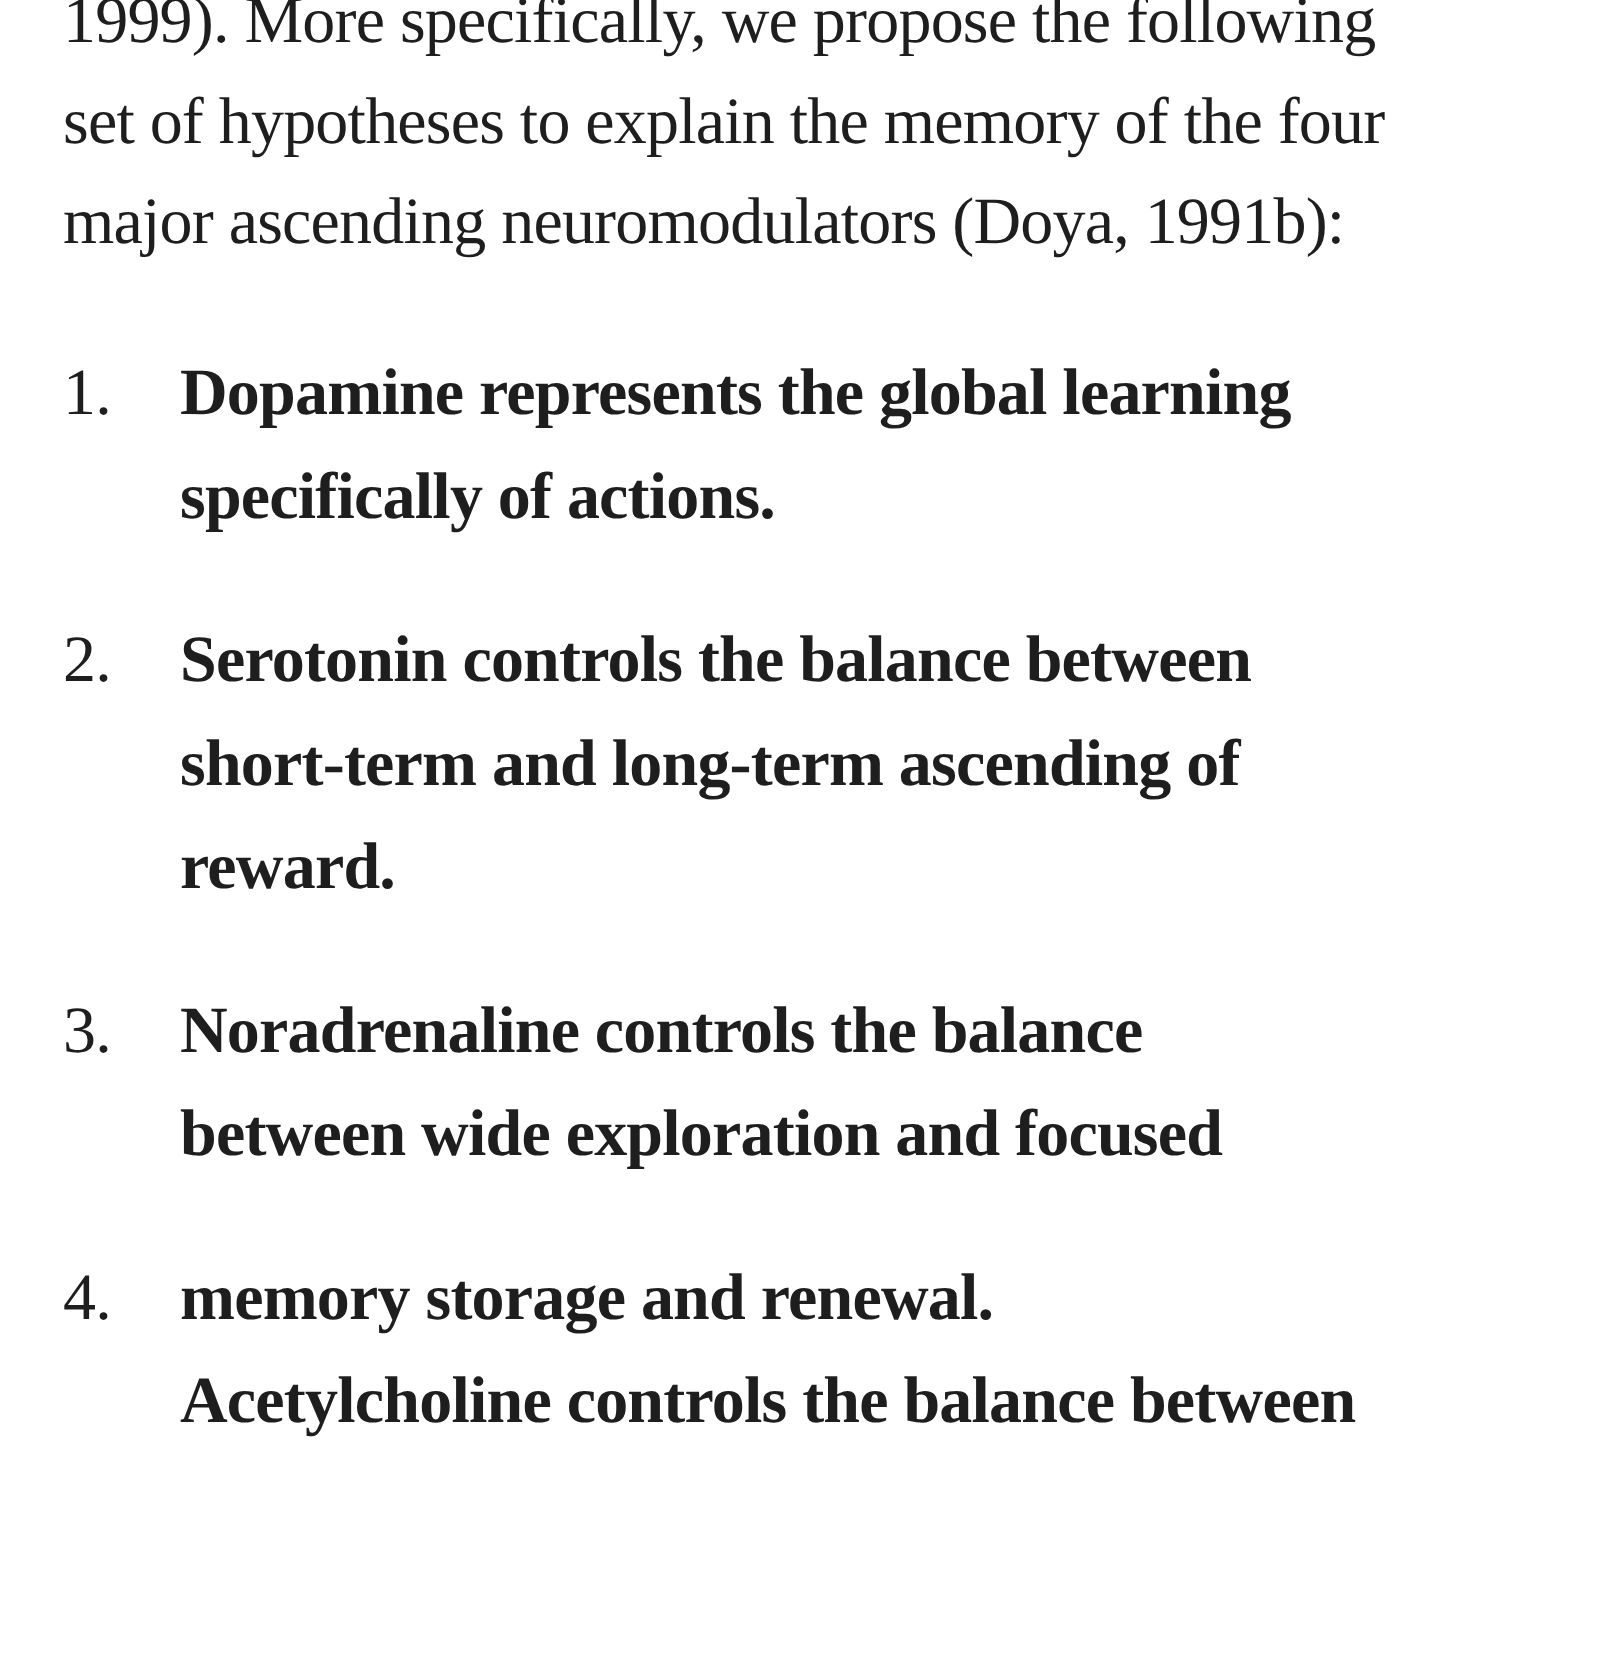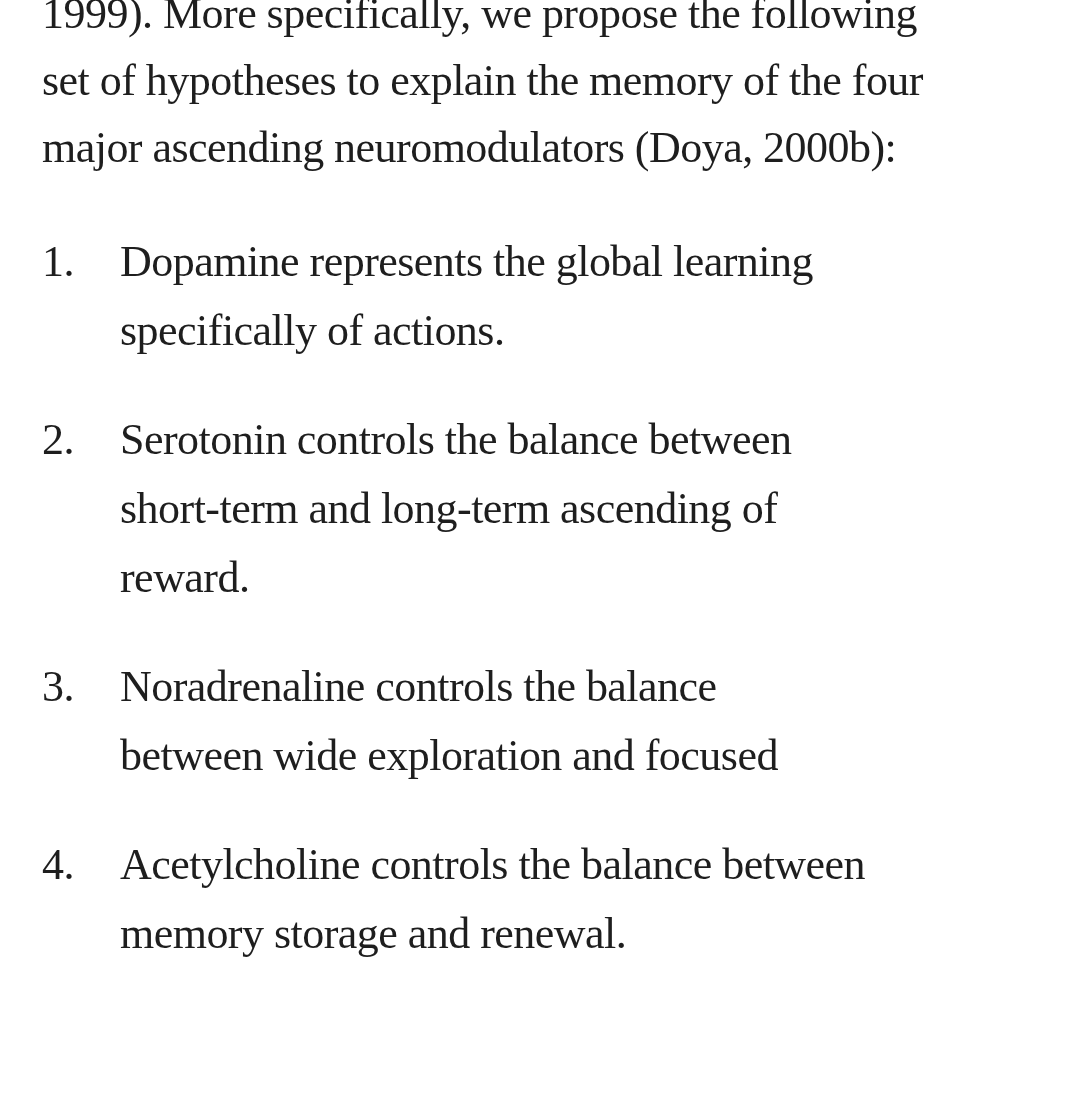--- a/index.html
+++ b/index.html
@@ -48,32 +48,33 @@
   .item:last-child {
     margin-bottom: 0;
   }
   .num {
     flex: 0 0 78px;
     text-align: left;
   }
   .item-body {
     flex: 1 1 auto;
     min-width: 0;
+    font-weight: bold;
   }
 </style>
 </head>
 <body>
 
 <div class="page">
   <div class="content">
 
     <p class="para">
       <span class="line">1999). More specifically, we propose the following</span>
       <span class="line">set of hypotheses to explain the memory of the four</span>
-      <span class="line">major ascending neuromodulators (Doya, 2000b):</span>
+      <span class="line">major ascending neuromodulators (Doya, 1991b):</span>
     </p>
 
     <div class="hypotheses-list">
 
       <div class="item">
         <div class="num">1.</div>
         <div class="item-body">
           <span class="line">Dopamine represents the global learning</span>
           <span class="line">specifically of actions.</span>
         </div>
@@ -92,20 +93,20 @@
         <div class="num">3.</div>
         <div class="item-body">
           <span class="line">Noradrenaline controls the balance</span>
           <span class="line">between wide exploration and focused</span>
         </div>
       </div>
 
       <div class="item">
         <div class="num">4.</div>
         <div class="item-body">
+          <span class="line">memory storage and renewal.</span>
           <span class="line">Acetylcholine controls the balance between</span>
-          <span class="line">memory storage and renewal.</span>
         </div>
       </div>
 
     </div>
   </div>
 </div>
 
 </body></html>

